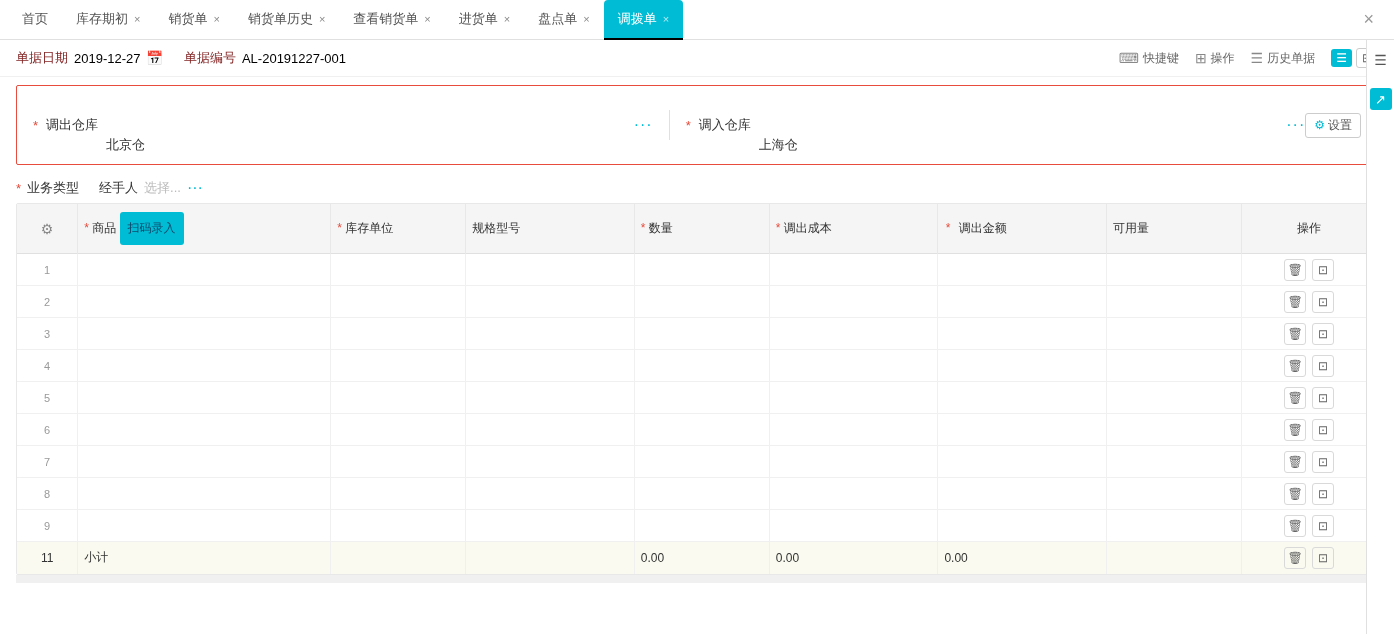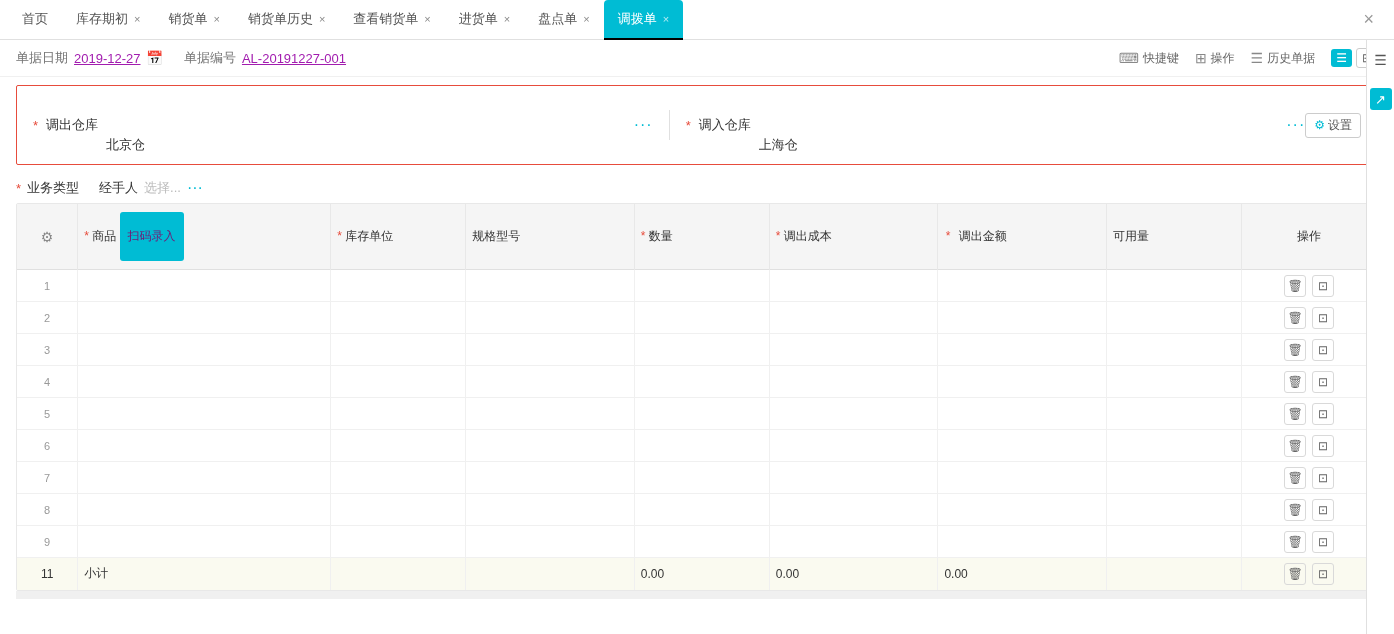--- a/index.html
+++ b/index.html
@@ -51,22 +51,22 @@
     .form-header {
       display: flex; align-items: center;
       padding: 8px 16px;
       border-bottom: 1px solid #f0f0f0;
       gap: 20px;
     }
     .form-header-item {
       display: flex; align-items: center; gap: 6px;
       font-size: 13px; color: #333;
     }
-    .form-header-item label { color: #737373; }
-    .form-header-item .value { color: #a21caf; font-weight: 500; text-decoration: underline; }
+    .form-header-item label { color: #7f1d1d; }
+    .form-header-item .value { color: #000000; font-weight: 500; }
     .date-icon { color: #00bcd4; font-size: 14px; cursor: pointer; }
     .header-right {
       margin-left: auto;
       display: flex; align-items: center; gap: 16px;
       color: #666; font-size: 12px;
     }
     .header-right-item {
       display: flex; align-items: center; gap: 4px;
       cursor: pointer; color: #666;
     }
@@ -177,23 +177,23 @@
     }
     .op-btn {
       background: none; border: 1px solid #d9d9d9; border-radius: 3px;
       width: 22px; height: 22px; cursor: pointer;
       display: flex; align-items: center; justify-content: center;
       color: #666; font-size: 12px;
     }
 
     
     .scan-btn {
-      background: #00bcd4; color: #701a75;
+      background: #00bcd4; color: #0c4a6e;
       border: none; border-radius: 3px;
-      padding: 16px 8px; font-size: 12px;
+      padding: 8px 8px; font-size: 12px;
       cursor: pointer;
     }
 
     
     .gear-col {
       width: 36px; text-align: center;
     }
     .gear-icon { color: #888; cursor: pointer; font-size: 14px; }
 
     

